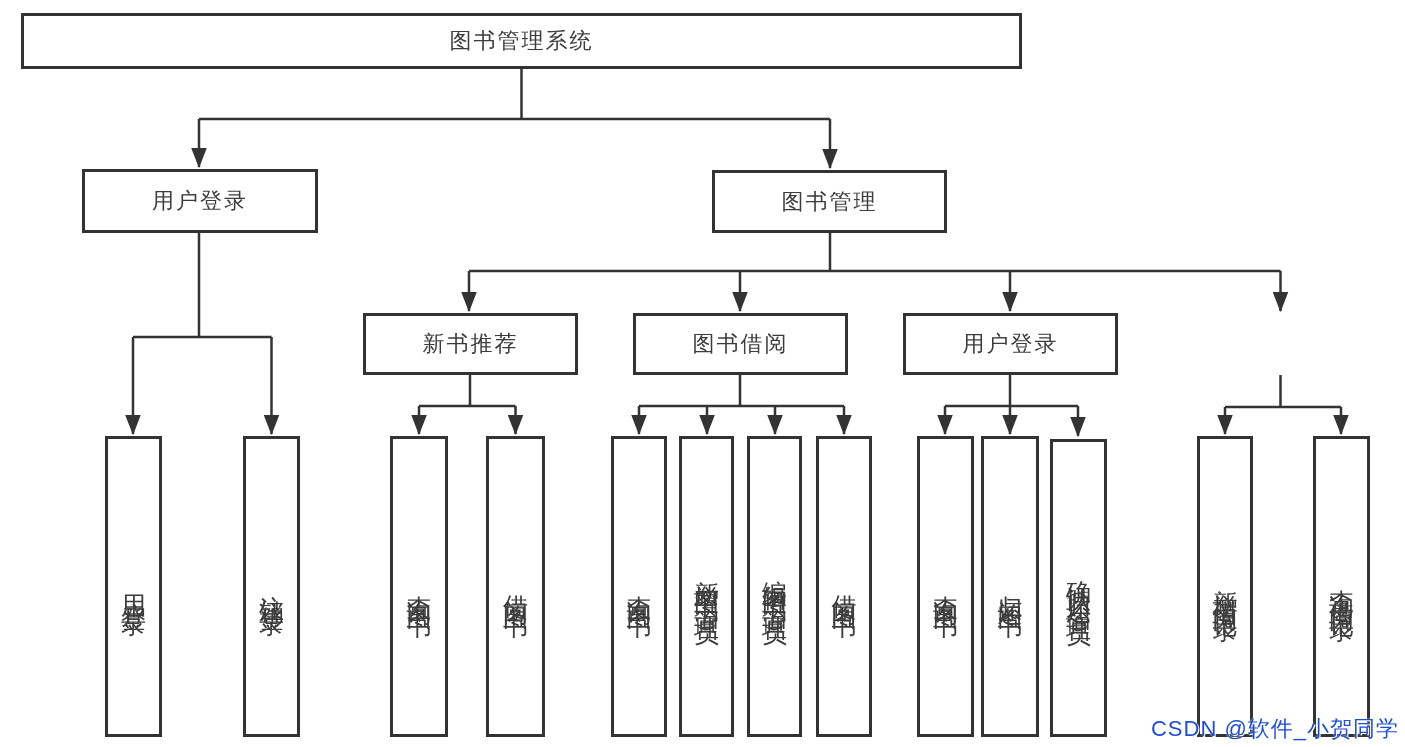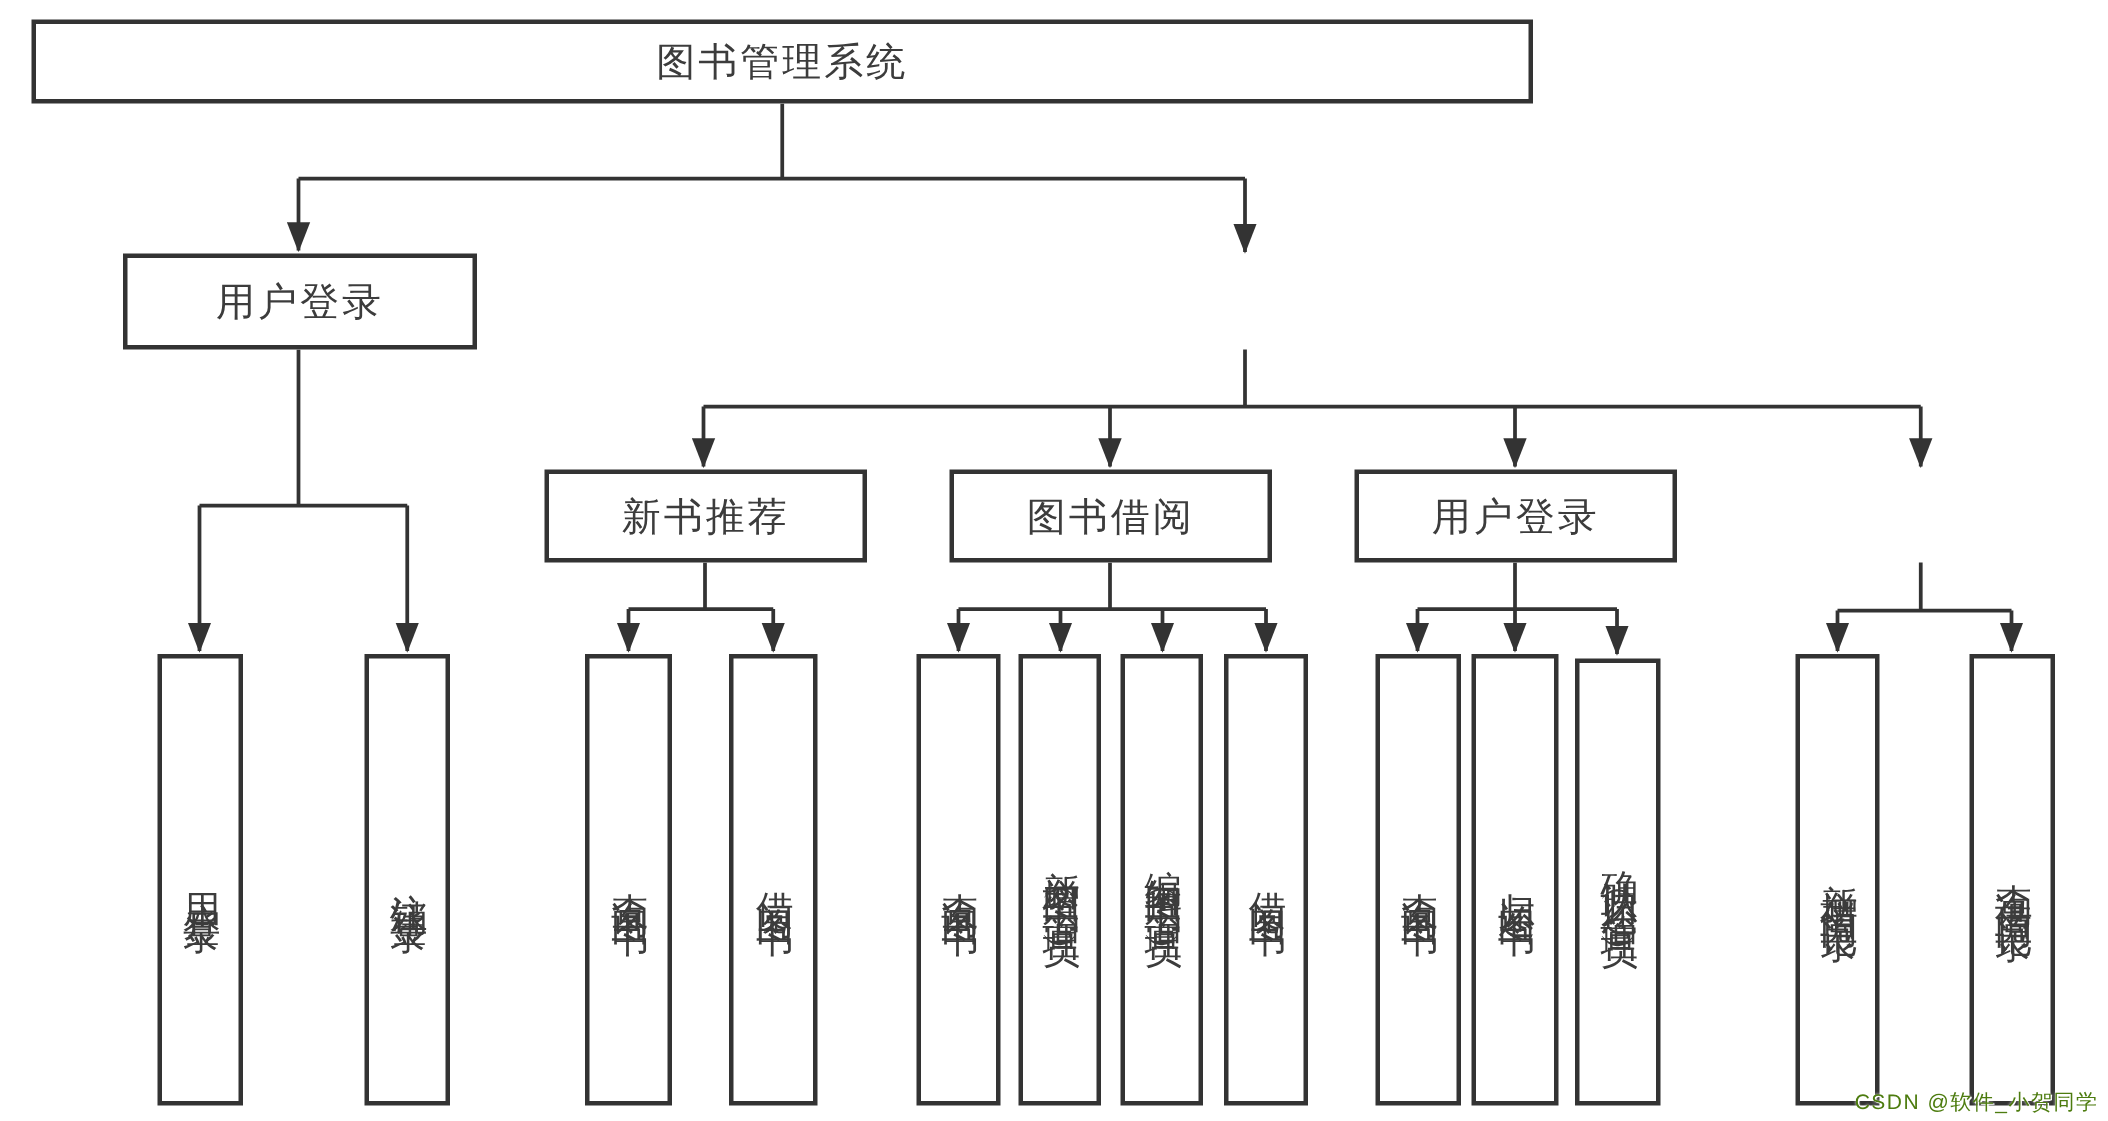--- a/index.html
+++ b/index.html
@@ -23,21 +23,21 @@
   }
   .box {
     position: absolute;
     box-sizing: border-box;
     border: 3px solid #333333;
     background: #ffffff;
     display: flex;
     align-items: center;
     justify-content: center;
     color: #3c3c3c;
-    font-size: 26px;
+    font-size: 22px;
     letter-spacing: 2px;
     z-index: 1;
     white-space: nowrap;
   }
   .leaf {
     position: absolute;
     box-sizing: border-box;
     border: 3px solid #333333;
     background: #ffffff;
     display: flex;
@@ -53,22 +53,22 @@
     text-orientation: mixed;
     font-size: 25px;
     line-height: 1;
     letter-spacing: 6px;
     max-height: 290px;
   }
   #watermark {
     position: absolute;
     right: 6px;
     bottom: 3px;
-    font-size: 14px;
-    color: #4d7c0f;
+    font-size: 22px;
+    color: #1d4ed8;
     letter-spacing: 1px;
     text-shadow: 0 0 2px #ffffff, 1px 1px 0 #ffffff;
     z-index: 2;
     white-space: nowrap;
   }
 </style>
 </head>
 <body>
 
 <div id="stage">
@@ -123,20 +123,23 @@
     </g>
   </svg>
 
   <div class="box" style="left:21px; top:13px; width:1001px; height:56px;">
     <span>图书管理系统</span>
   </div>
 
   <div class="box" style="left:82px; top:169px; width:236px; height:64px;">
     <span>用户登录</span>
   </div>
+  <div class="box" style="left:712px; top:170px; width:235px; height:63px;">
+    <span>图书管理</span>
+  </div>
 
   <div class="box" style="left:363px; top:313px; width:215px; height:62px;">
     <span>新书推荐</span>
   </div>
   <div class="box" style="left:633px; top:313px; width:215px; height:62px;">
     <span>图书借阅</span>
   </div>
   <div class="box" style="left:903px; top:313px; width:215px; height:62px;">
     <span>用户登录</span>
   </div>

